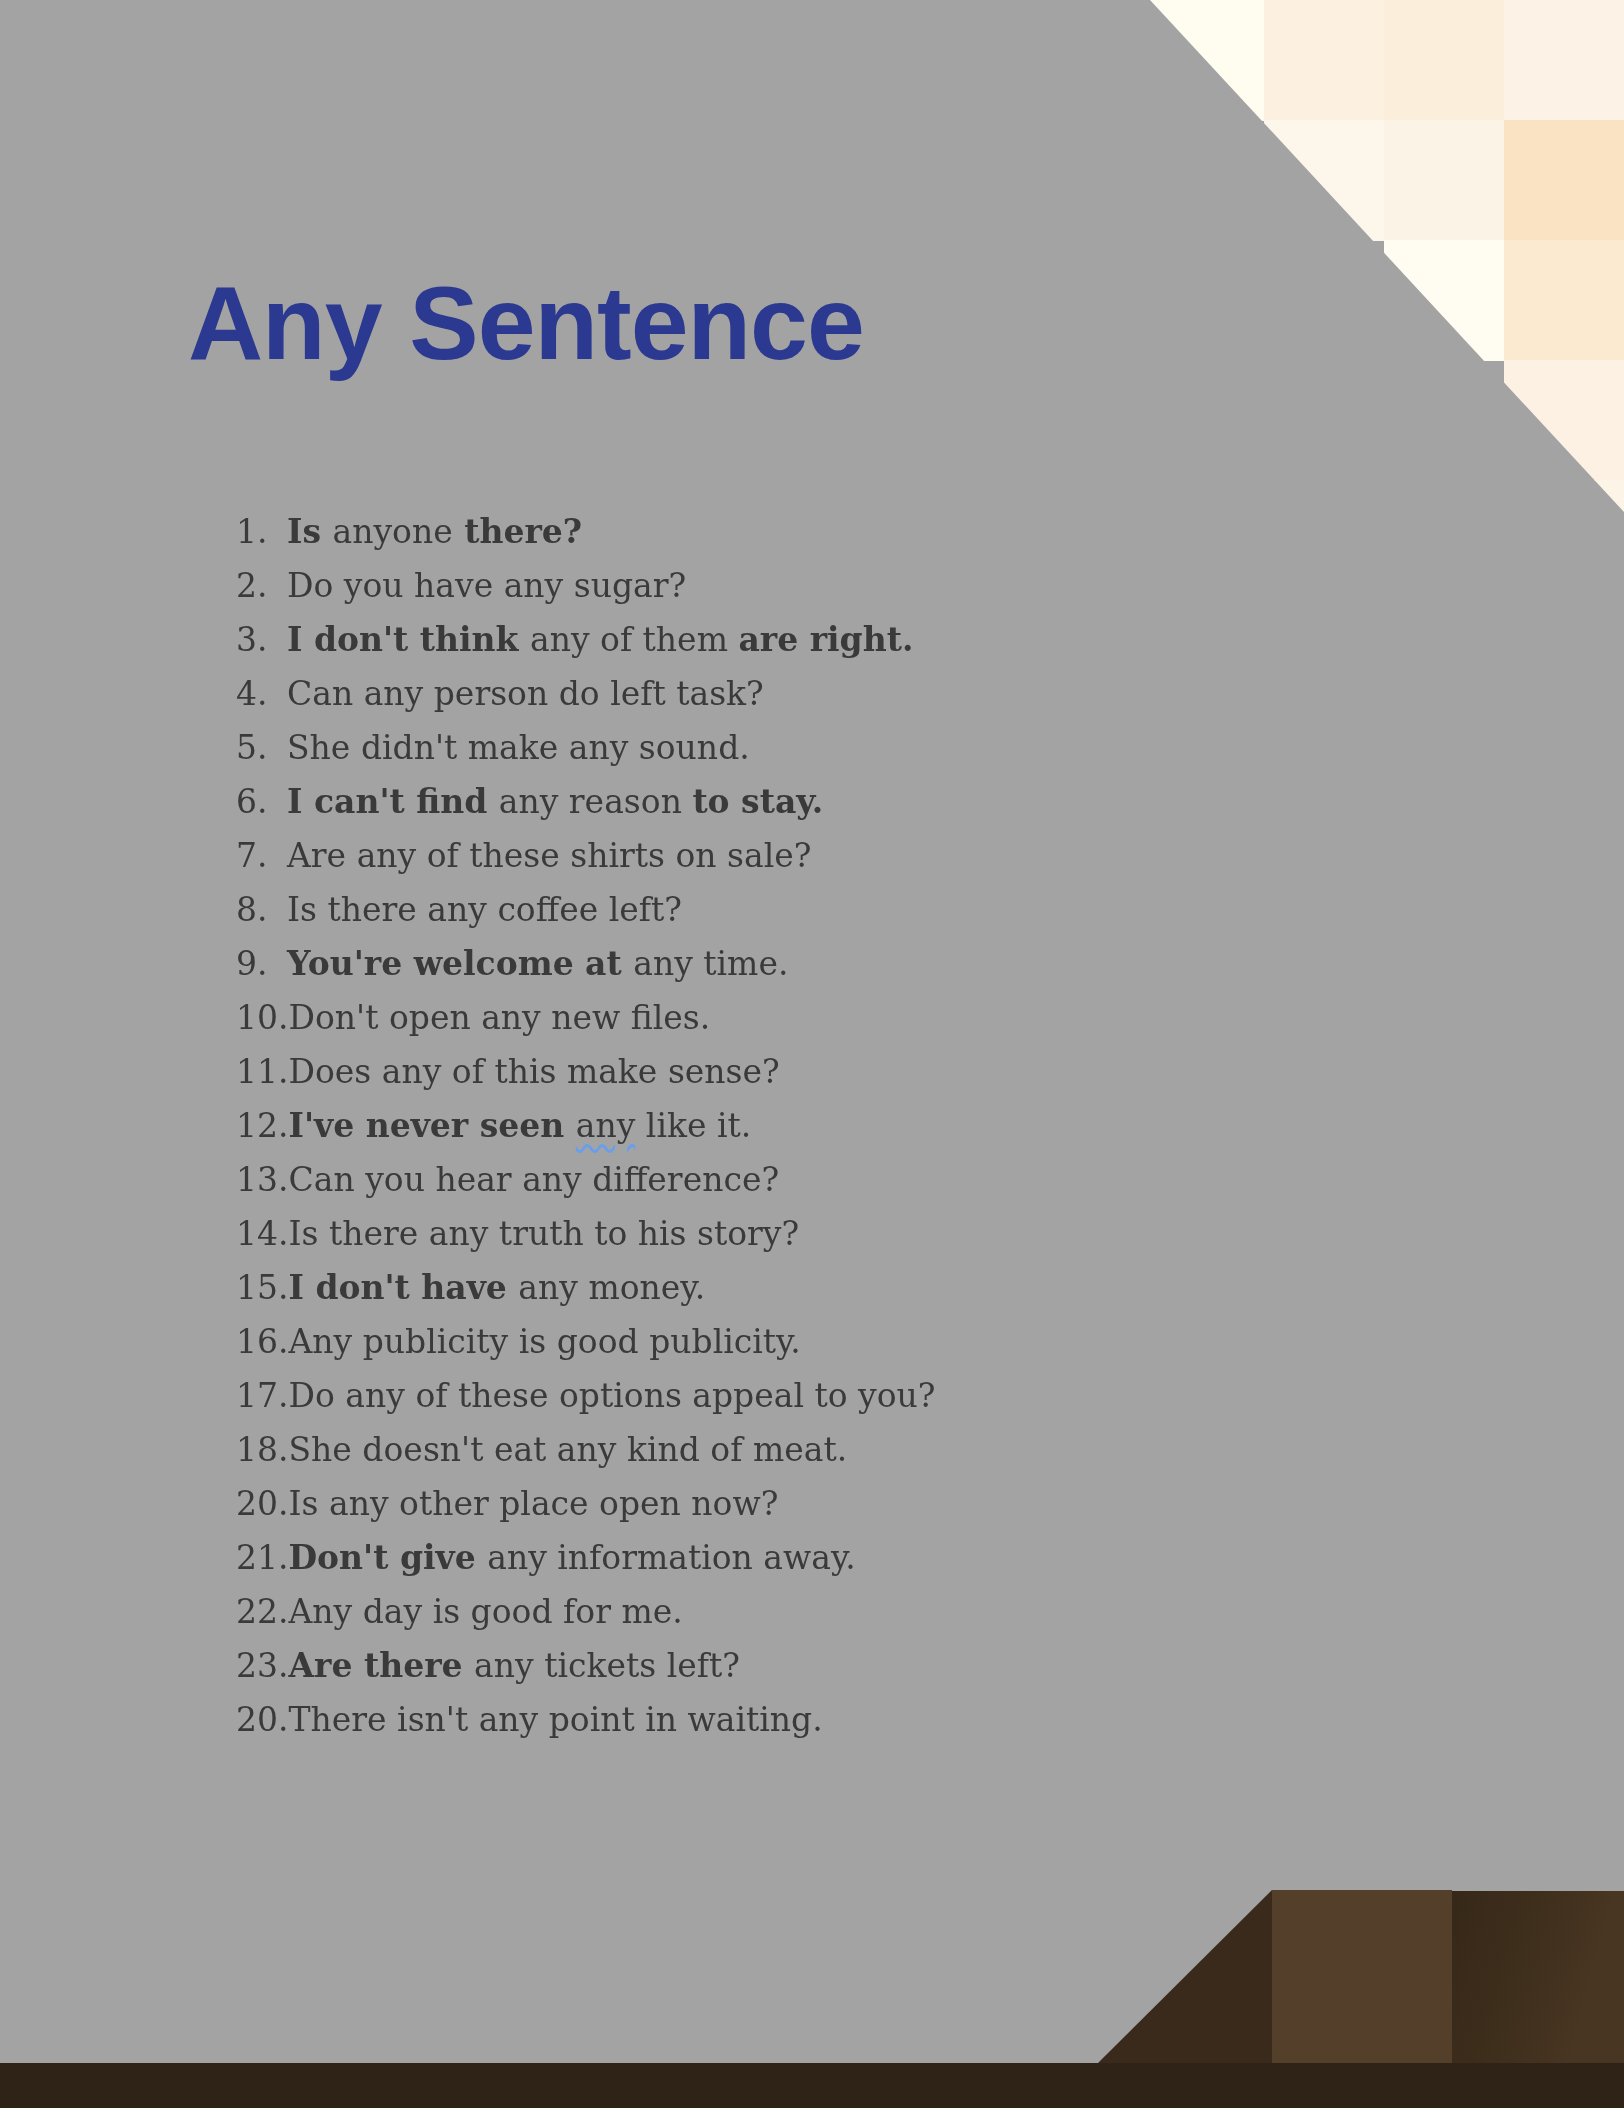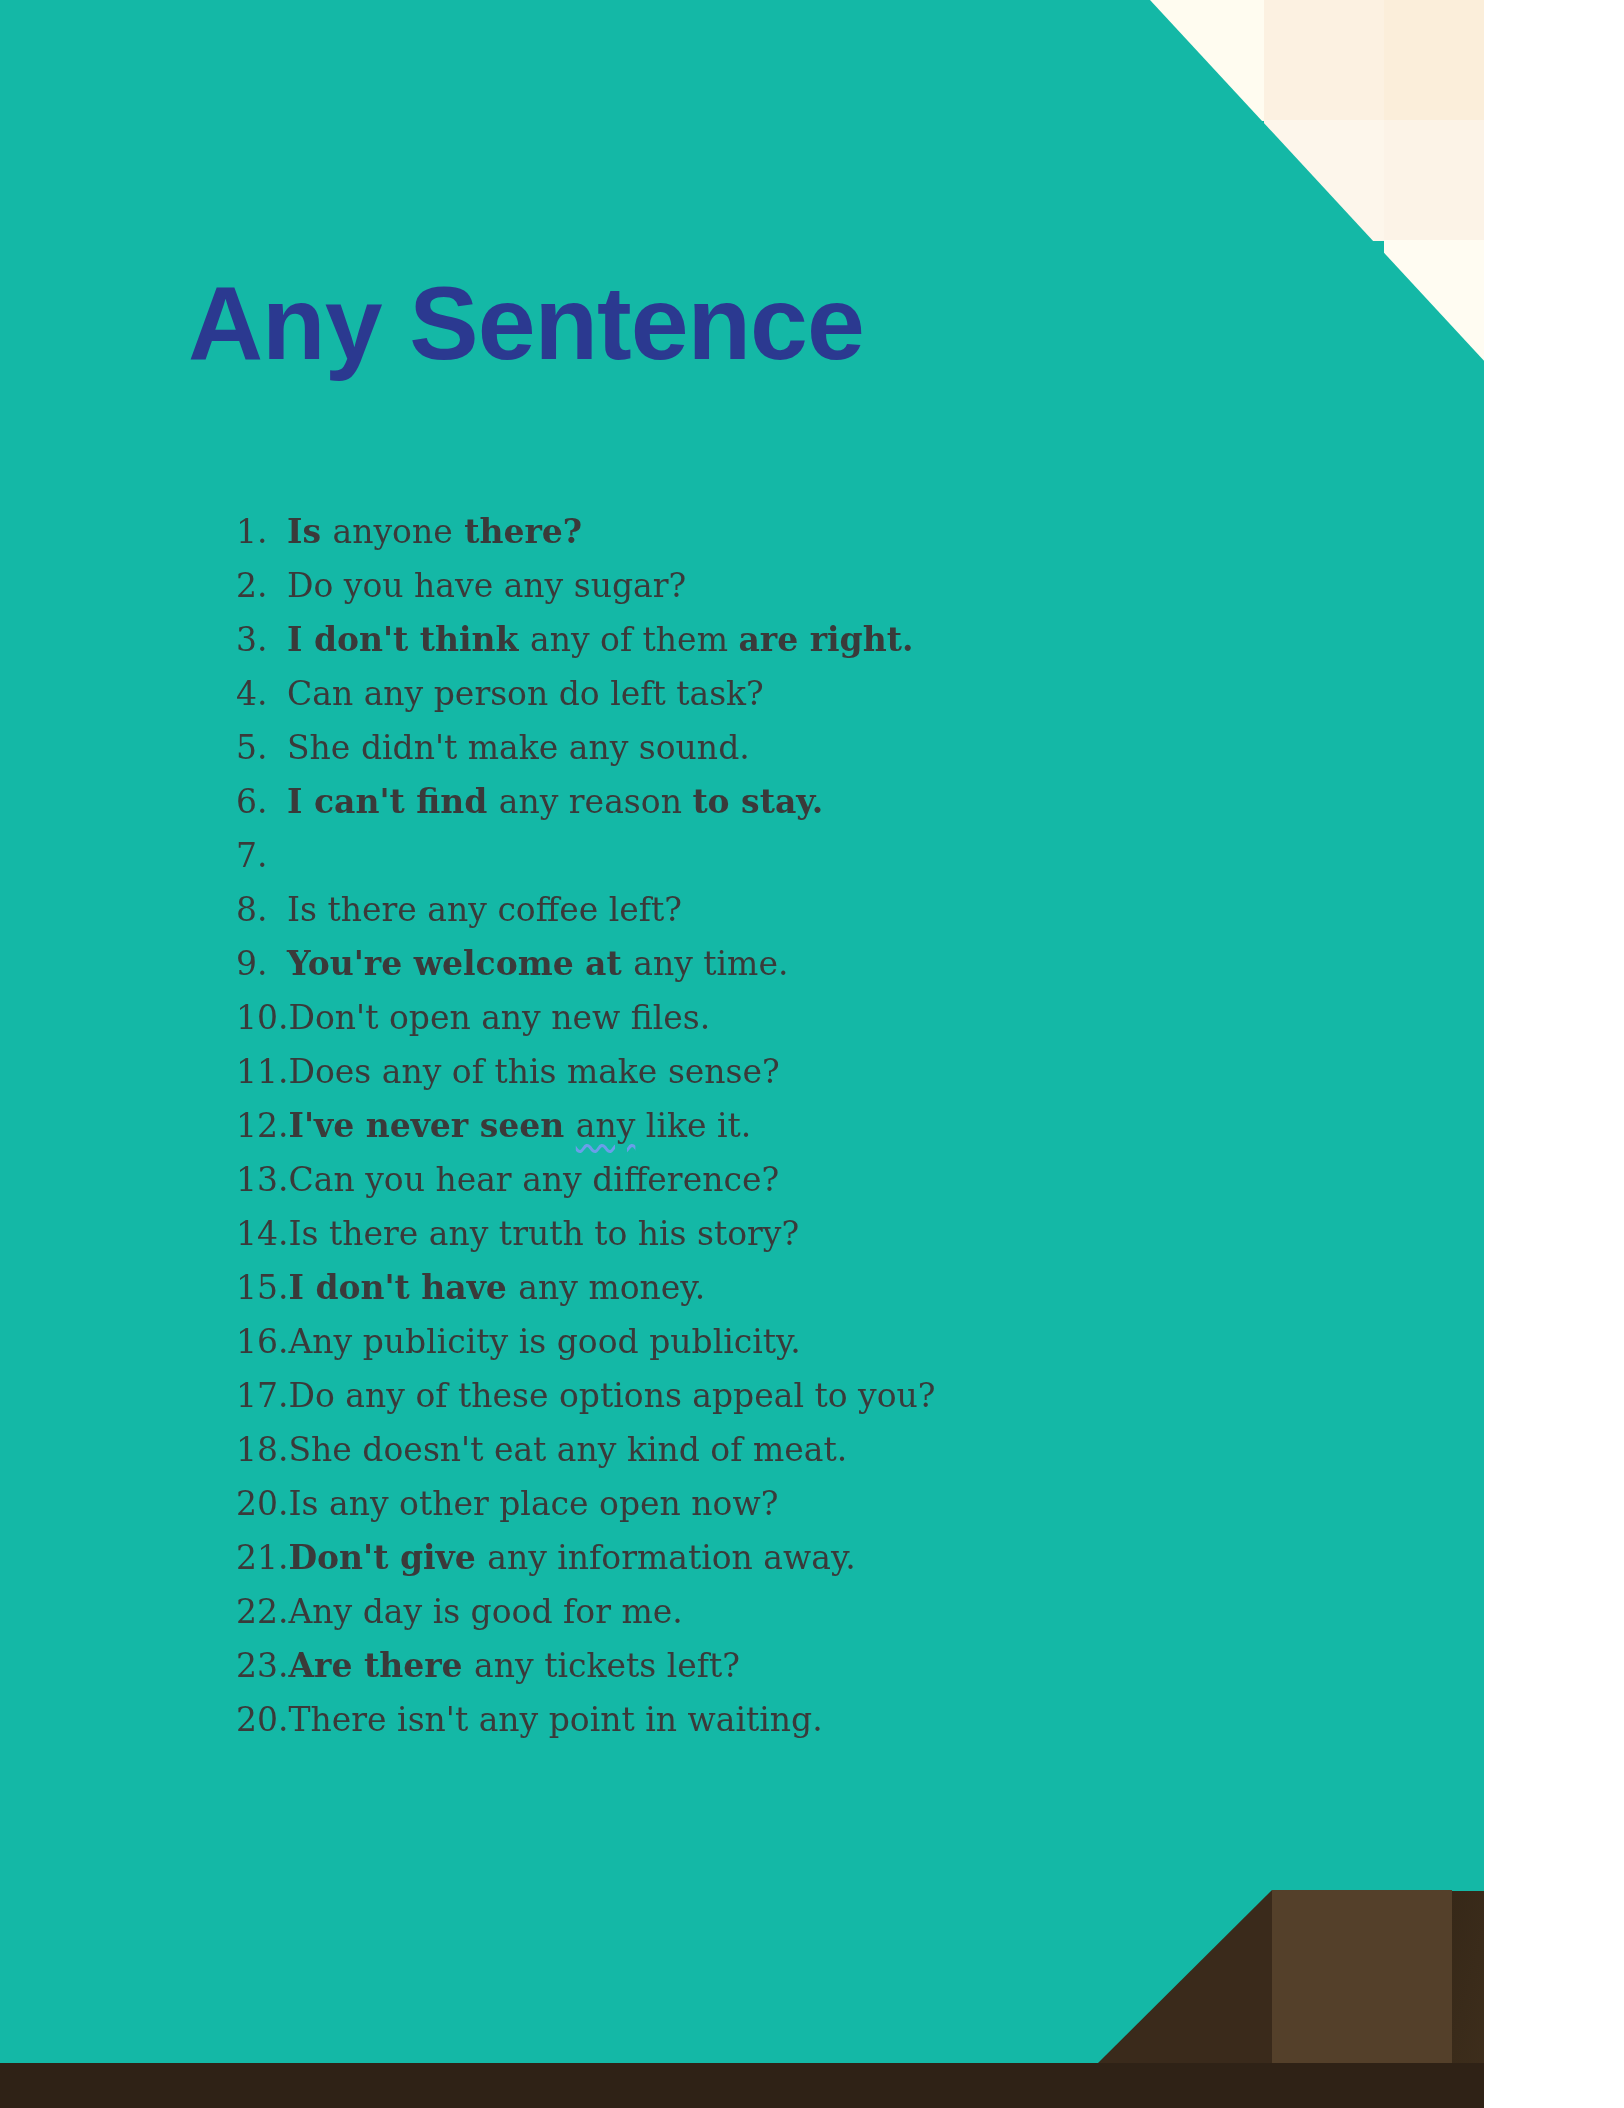--- a/index.html
+++ b/index.html
@@ -1,16 +1,16 @@
 <!DOCTYPE html>
 <html style="--squiggle: #6a9eea;"><head>
 <meta charset="utf-8">
 <style>
   html,body{margin:0;padding:0;background:#ffffff;}
-  .page{position:relative;width:1484px;height:2108px;background:#14b8a6;overflow:hidden;}
+  .page{position:relative;width:1624px;height:2108px;background:#a3a3a3;overflow:hidden;}
 
   
   .corner-mosaic{
     position:absolute;top:0;left:1144px;width:480px;height:520px;
     clip-path:polygon(6px 0, 100% 0, 100% 512px);
   }
   .cell{position:absolute;width:121px;height:121px;}
 
   
   .title{
@@ -91,20 +91,21 @@
       <li class="li">
         <span class="num">5.</span>
         <span class="text"><span class="">She didn't make </span><span class="i ">any</span><span class=""> sound.</span></span>
       </li>
       <li class="li">
         <span class="num">6.</span>
         <span class="text"><span class="b ">I can't find </span><span class="i ">any</span><span class=""> reason </span><span class="b ">to stay.</span></span>
       </li>
       <li class="li">
         <span class="num">7.</span>
+        <span class="text"><span class="">Are </span><span class="i ">any</span><span class=""> of these shirts on sale?</span></span>
       </li>
       <li class="li">
         <span class="num">8.</span>
         <span class="text"><span class="">Is there </span><span class="i ">any</span><span class=""> coffee left?</span></span>
       </li>
       <li class="li">
         <span class="num">9.</span>
         <span class="text"><span class="b ">You're welcome at </span><span class="i ">any</span><span class=""> time.</span></span>
       </li>
       <li class="li">

